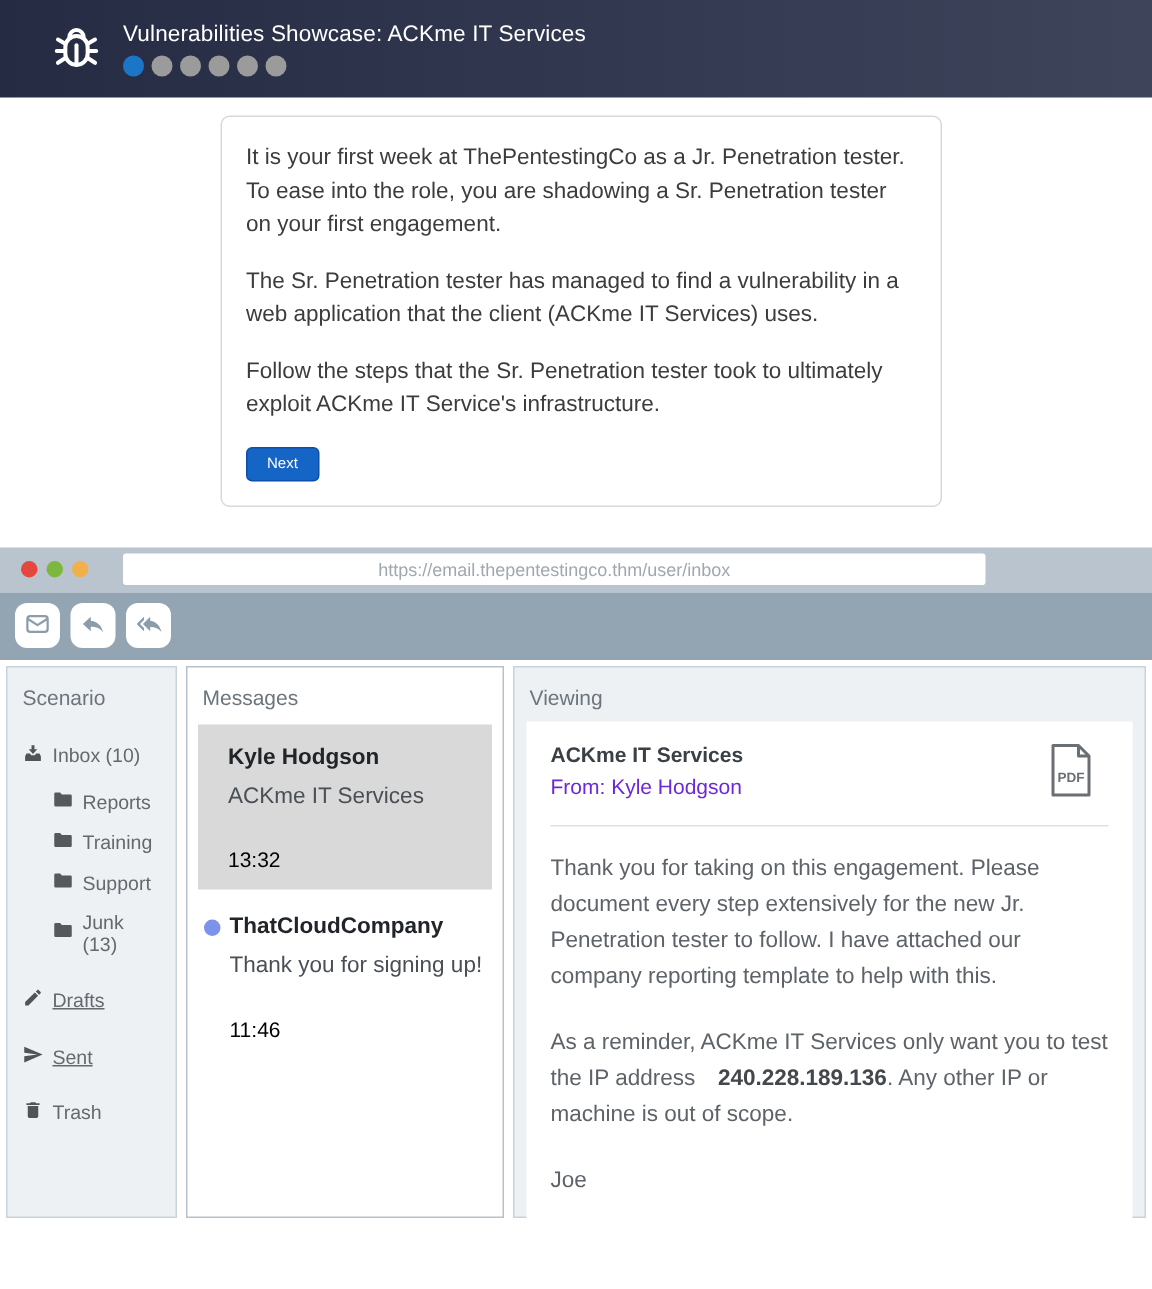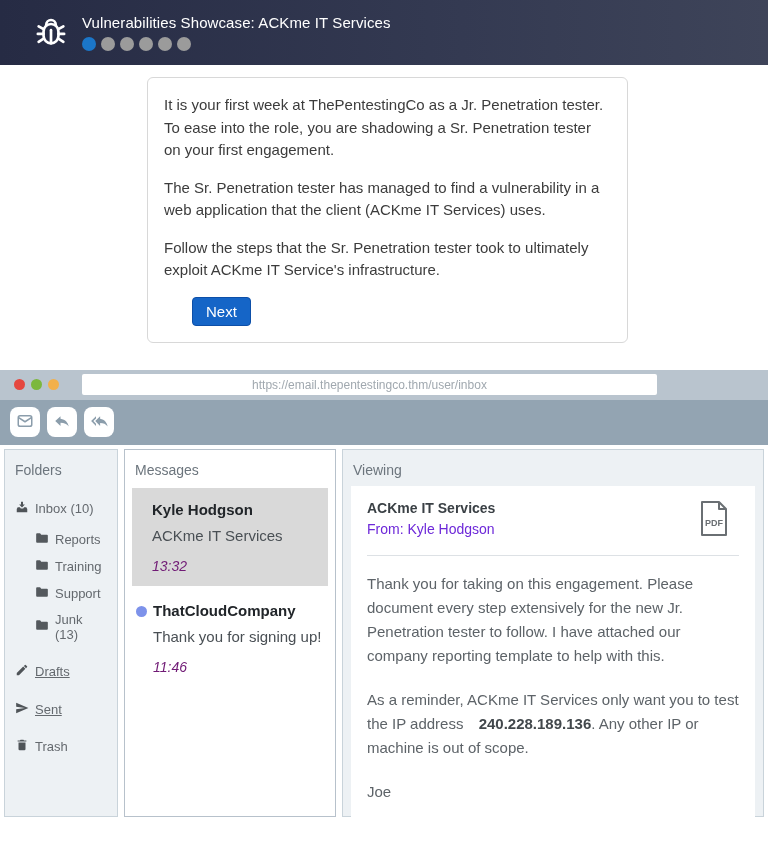--- a/index.html
+++ b/index.html
@@ -17,21 +17,21 @@
   .dot { width:14px; height:14px; border-radius:50%; background:#9b9b9b; display:inline-block; }
   .dot.active { background:#1b76c8; }
 
   
   .scenario-card { width:481px; margin:12px 0 0 147px; background:#fff;
                    border:1px solid #d8d8d8; border-radius:6px; overflow:hidden; }
   .scenario-head { background:#1565c7; color:#fff; font-size:15px; padding:8px 16px 9px; }
   .scenario-body { padding:16px; font-size:15px; color:#3c3c3c; line-height:1.5; }
   .scenario-body p { margin-bottom:15px; }
   .next-btn { display:inline-block; background:#1565c7; border:1px solid #0d4fa8; color:#fff;
-              font-size:15px; font-family:inherit; padding:5px 13px; border-radius:4px; cursor:pointer;margin-left:28px; }
+              font-size:10px; font-family:inherit; padding:5px 13px; border-radius:4px; cursor:pointer; }
 
   
   .browser { margin-top:27px; width:768px; }
   .chrome-bar { height:30px; background:#b9c4ce; display:flex; align-items:center; padding-left:14px; }
   .lights { display:flex; gap:6px; align-items:center; }
   .light { width:11px; height:11px; border-radius:50%; display:inline-block; }
   .light.red { background:#e5473f; } .light.green { background:#7cb83d; } .light.yellow { background:#f2b04b; }
   .url-bar { margin-left:23px; width:575px; height:21px; background:#fff; border-radius:2px;
              border:none; outline:none; text-align:center; color:#a0a8af; font-size:12px; font-family:inherit; }
   .toolbar { height:45px; background:#93a4b2; display:flex; align-items:center; gap:7px; padding-left:10px; }
@@ -49,21 +49,21 @@
   .folder-item svg { width:14px; height:14px; flex:0 0 auto; }
   .sub-folders { margin:14px 0 0 20px; display:flex; flex-direction:column; gap:10px; }
   .gap-lg { margin-top:20px; } .gap-xl { margin-top:21px;text-decoration:underline; }
 
   .messages-panel { width:212px; background:#fff; border:1px solid #b7c1cb; padding:12px 0 0 0; flex:0 0 auto; }
   .messages-panel .panel-label { padding-left:10px; margin-bottom:10px; }
   .msg-item { cursor:pointer; }
   .msg-selected { background:#d9d9d9; margin:0 7px; padding:13px 10px 12px 20px; }
   .msg-sender { font-size:15px; font-weight:bold; color:#212529; }
   .msg-subject { font-size:15px; color:#494f54; margin-top:9px; }
-  .msg-time { font-size:14px; font-style:italic; color:#701a75; margin-top:14px; }
+  .msg-time { font-size:14px; color:#000000; margin-top:26px; }
   .msg-unread { position:relative; margin:16px 10px 0 7px; padding-left:21px; }
   .unread-dot { position:absolute; left:4px; top:4px; width:11px; height:11px;
                 border-radius:50%; background:#7d92ea; }
 
   .viewing-panel { flex:1; background:#edf1f4; border:1px solid #c9d3da; padding:12px 8px 0 8px;
                    display:flex; flex-direction:column; }
   .viewing-panel .panel-label { margin-bottom:8px; padding-left:2px; }
   .mail-card { background:#fff; flex:1; padding:14px 16px; }
   .mail-card-head { display:flex; justify-content:space-between; align-items:flex-start; }
   .mail-subject { font-size:14px; font-weight:bold; color:#3a4045; }
@@ -146,21 +146,21 @@
           <path d="M8 8.5v-3L1.5 12 8 18.5v-3l-3.5-3.5z"></path>
           <path d="M13.5 9V5.5L7 12l6.5 6.5V14.6c4.5 0 7.7 1.4 10 4.6-.9-4.6-3.7-9.2-10-10.2z"></path>
         </svg>
       </span>
     </button>
   </div>
 
   <div class="mail-body">
 
     <aside class="folders-panel">
-      <div class="panel-label">Folders</div>
+      <div class="panel-label">Scenario</div>
 
       <div class="folder-item">
         <span>
           <svg viewBox="0 0 24 24" fill="#4f5458">
             <path d="M10.3 3h3.4v4.6h3.2L12 13 7.1 7.6h3.2z"></path>
             <path d="M4.6 12.6h3.9l1.4 2h4.2l1.4-2h3.9l1.6 3V21H3v-5.4z"></path>
           </svg>
         </span>
         <span>Inbox (10)</span>
       </div>

